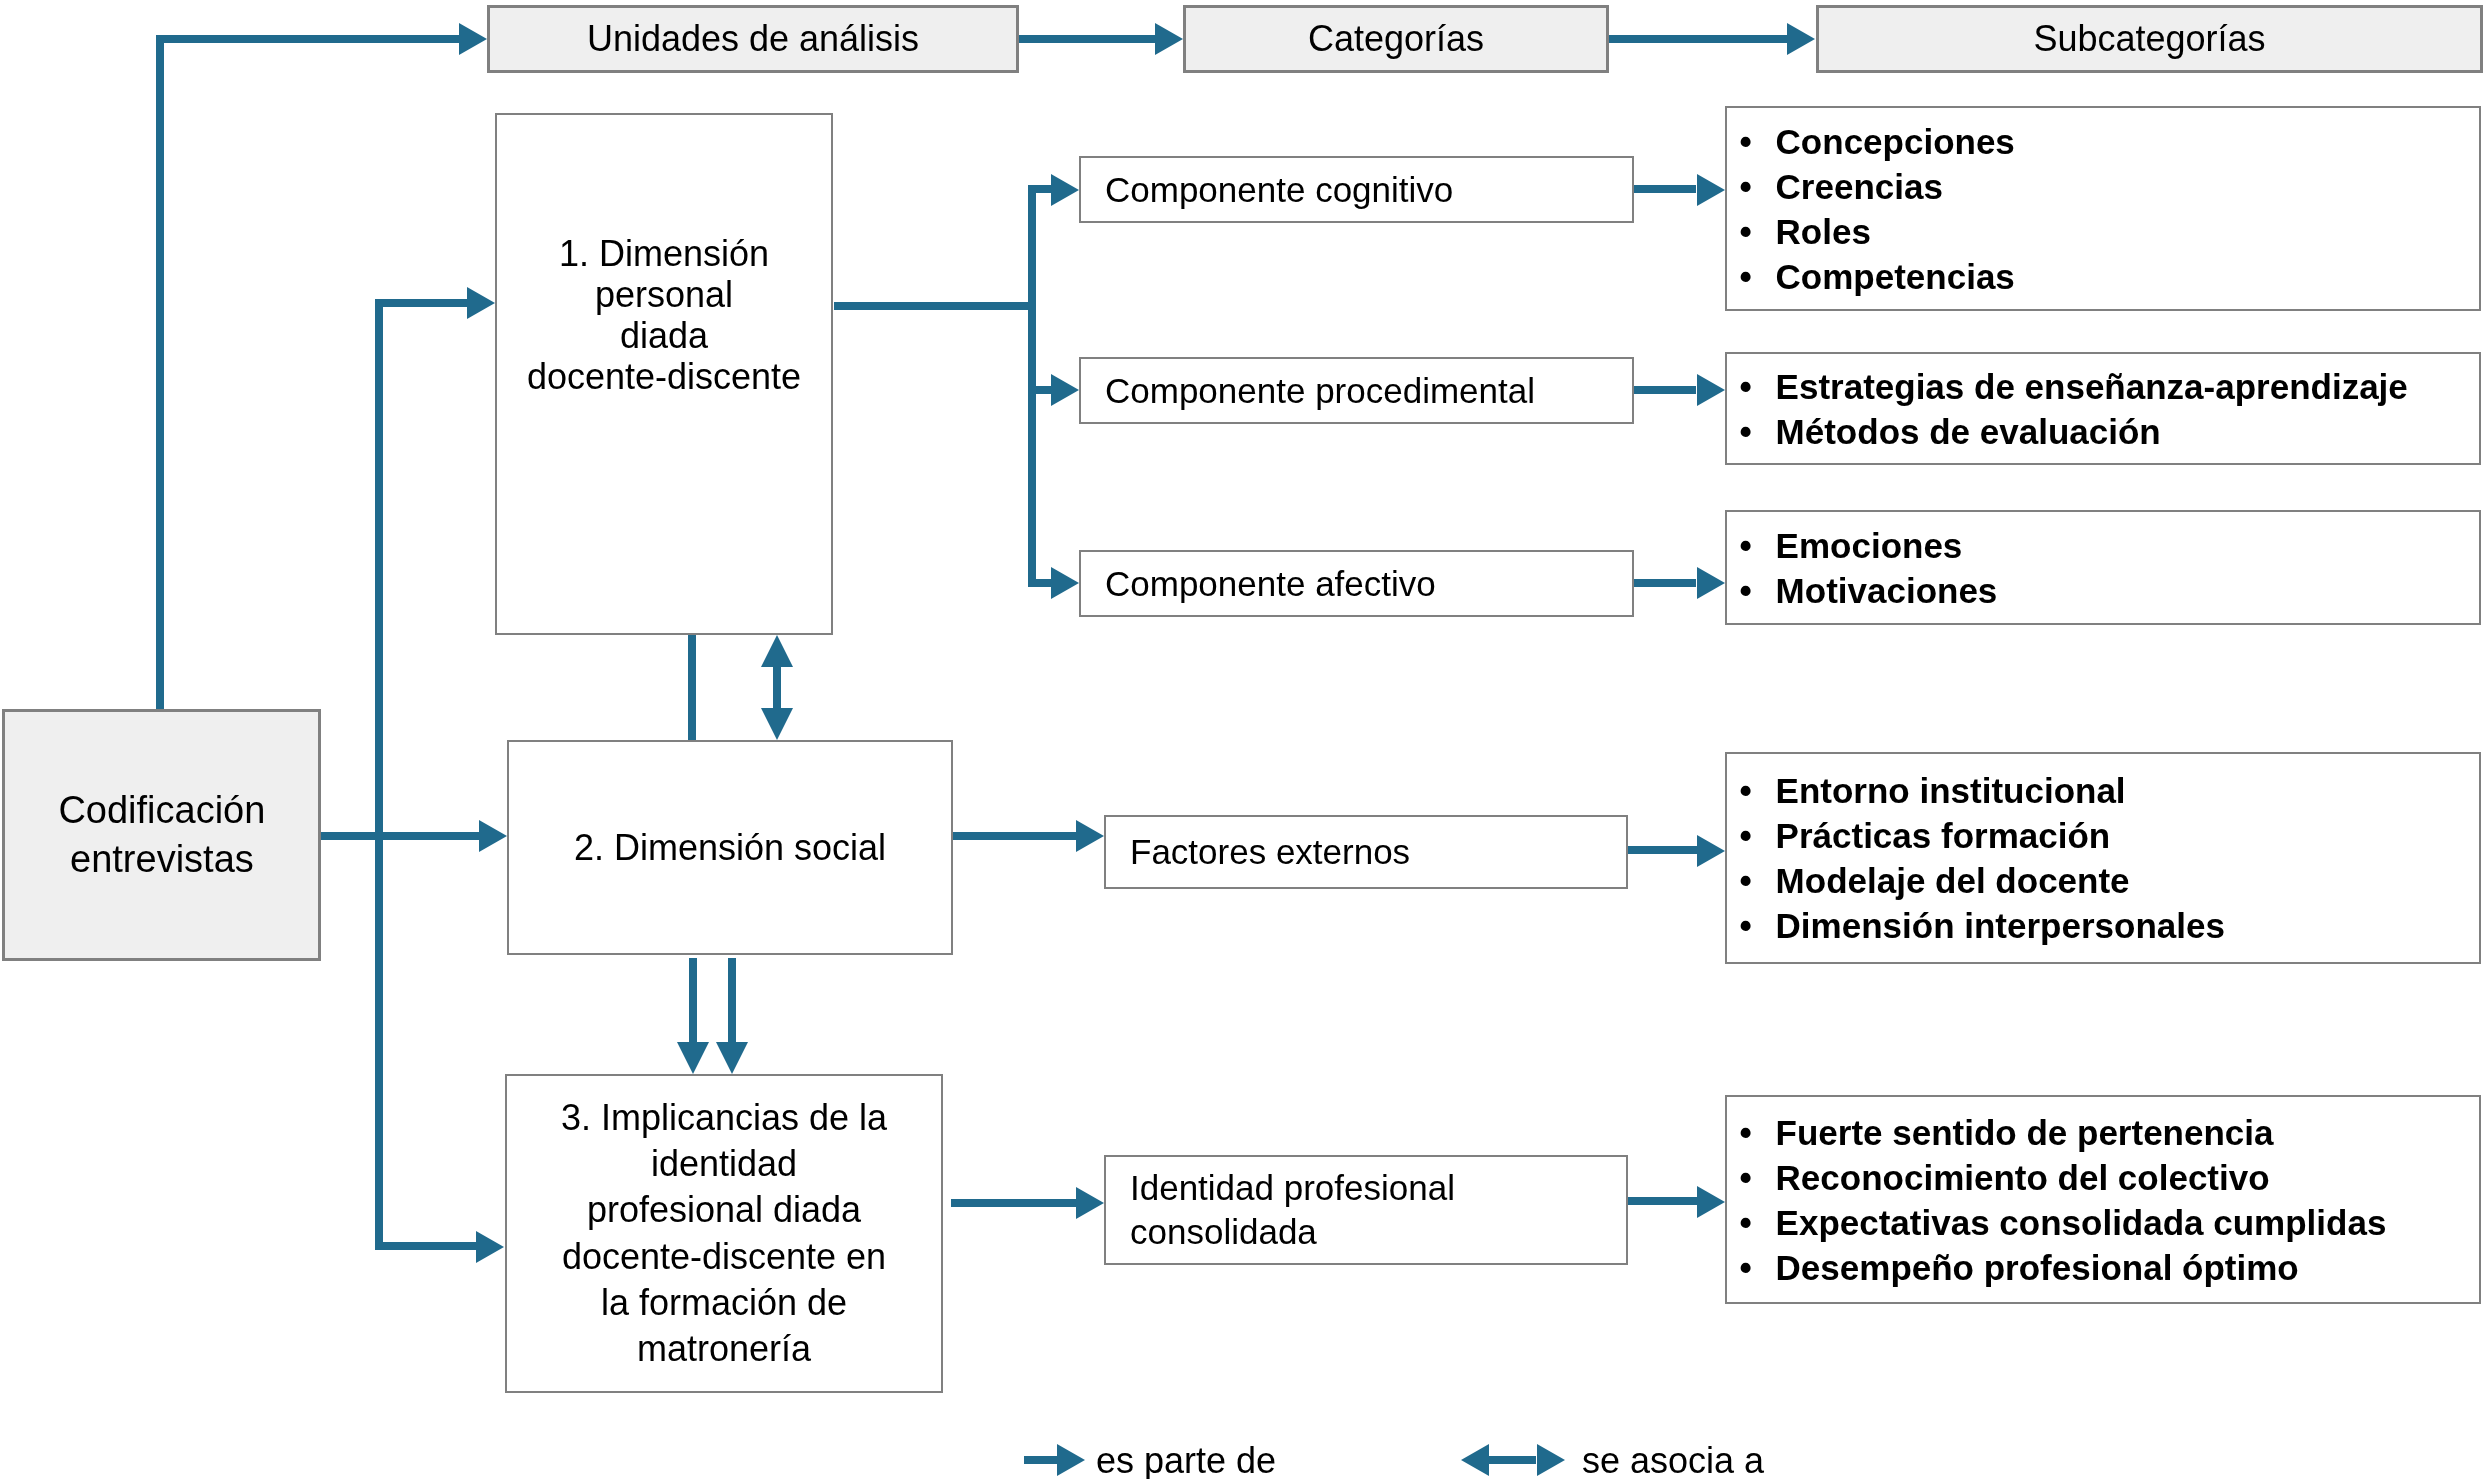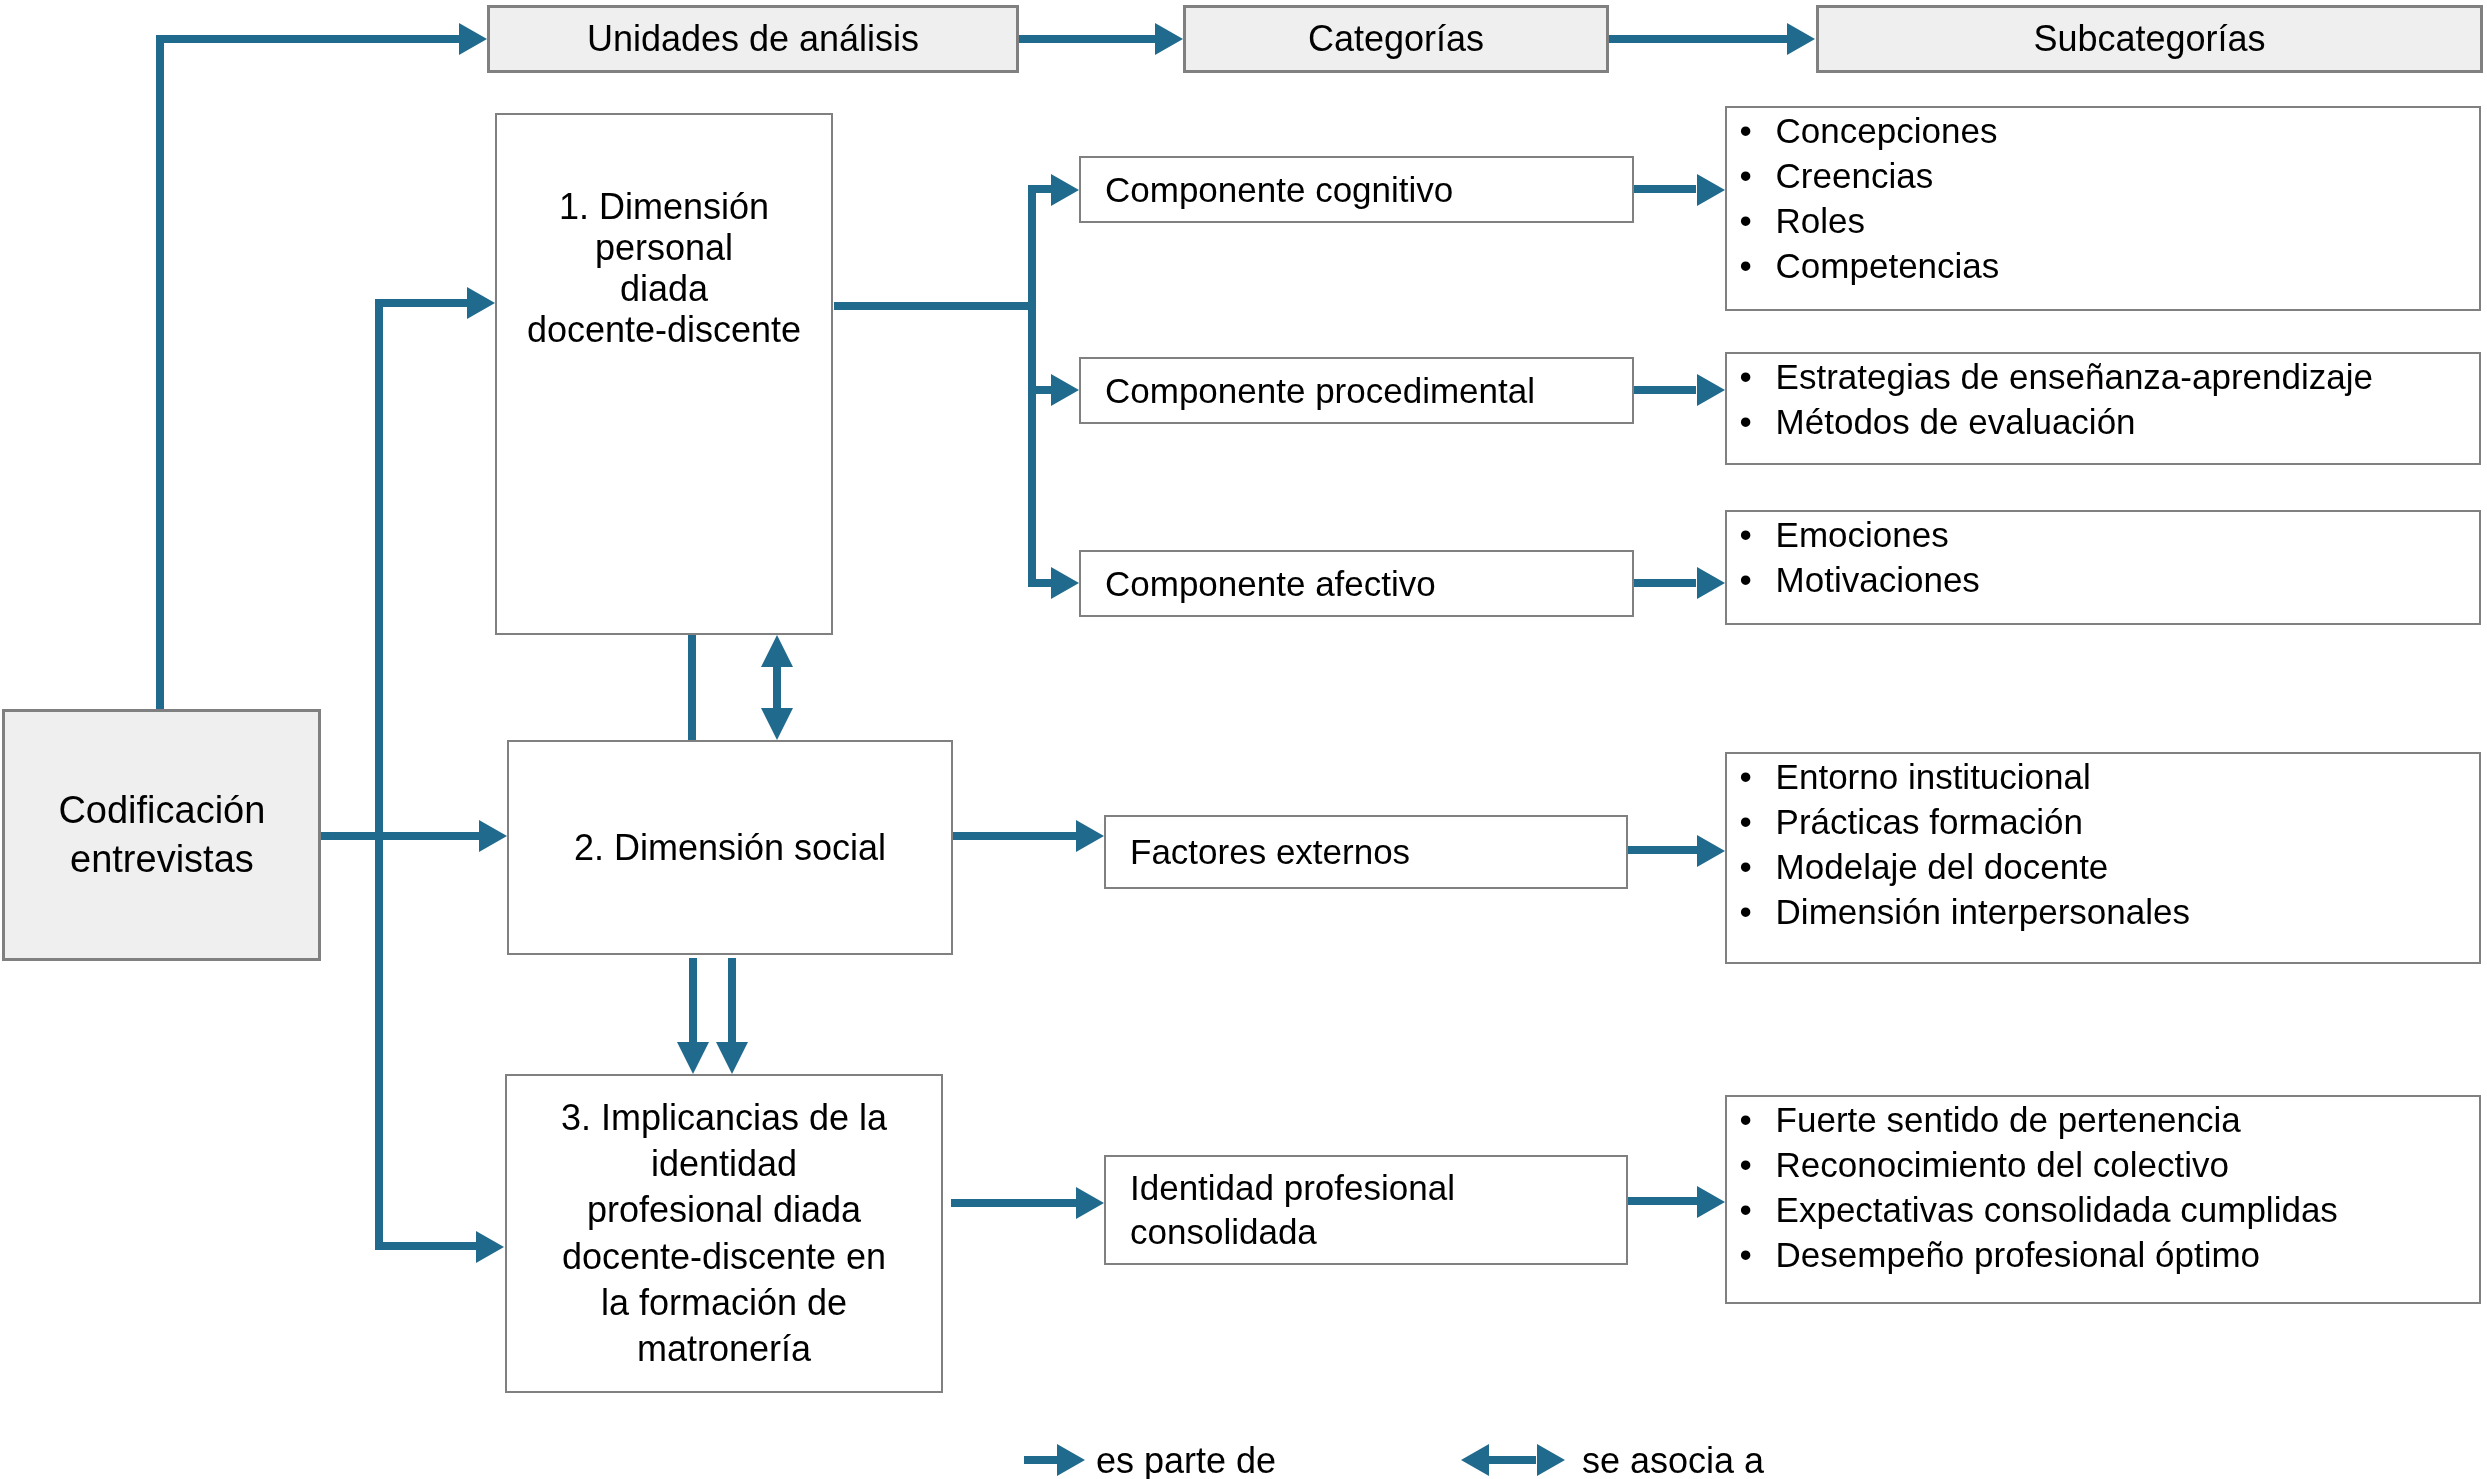--- a/index.html
+++ b/index.html
@@ -18,21 +18,21 @@
     overflow:hidden;
   }
   .box{position:absolute;box-sizing:border-box;background:#ffffff;border:2.4px solid var(--box-border);}
   .fill{background:var(--header-fill);border-width:3.2px;}
   .center{display:flex;align-items:center;justify-content:center;text-align:center;}
   .bold{font-weight:normal;}
   .pre{white-space:pre-line;}
   .header{font-size:36px;}
   .dimtext{font-size:36px;line-height:1.14;}
   .cat{display:flex;align-items:center;font-size:35px;padding-left:24px;box-sizing:border-box;}
-  .sub{display:flex;}
+  .sub{display:flex;align-items:center;font-weight:bold;}
   .sub ul{list-style:none;margin:0;padding:0 0 0 12.6px;font-size:35px;line-height:45px;}
   .sub li{position:relative;padding-left:36px;}
   .sub li::before{content:"\2022";position:absolute;left:0;top:0;}
   .h{position:absolute;height:8px;background:var(--accent);}
   .v{position:absolute;width:8px;background:var(--accent);}
   .ah{position:absolute;width:0;height:0;}
   .ah-r{border-top:16px solid transparent;border-bottom:16px solid transparent;border-left:28px solid var(--accent);}
   .ah-l{border-top:16px solid transparent;border-bottom:16px solid transparent;border-right:28px solid var(--accent);}
   .ah-d{border-left:16px solid transparent;border-right:16px solid transparent;border-top:32px solid var(--accent);}
   .ah-u{border-left:16px solid transparent;border-right:16px solid transparent;border-bottom:32px solid var(--accent);}
@@ -43,21 +43,21 @@
 
 <div id="canvas">
 
   <div class="box fill center bold header" style="left:487px;top:4.7px;width:532px;height:68px;">Unidades de análisis</div>
   <div class="box fill center bold header" style="left:1183px;top:4.7px;width:426px;height:68px;">Categorías</div>
   <div class="box fill center bold header" style="left:1816px;top:4.7px;width:667px;height:68px;">Subcategorías</div>
 
   <div class="box fill center bold pre" style="left:2.4px;top:709px;width:319px;height:252px;font-size:38px;line-height:1.3;">Codificación
 entrevistas</div>
 
-  <div class="box pre bold dimtext" style="left:495px;top:113px;width:338px;height:522px;display:flex;flex-direction:column;align-items:center;text-align:center;padding-top:71px;">1. Dimensión
+  <div class="box pre bold dimtext" style="left:495px;top:113px;width:338px;height:522px;display:flex;flex-direction:column;align-items:center;text-align:center;padding-top:118px;">1. Dimensión
 personal
 diada
 docente-discente</div>
   <div class="box center pre bold dimtext" style="left:507px;top:740px;width:446px;height:215px;">2. Dimensión social</div>
   <div class="box center pre bold dimtext" style="left:505px;top:1074px;width:438px;height:319px;line-height:1.28;">3. Implicancias de la
 identidad
 profesional diada
 docente-discente en
 la formación de
 matronería</div>

